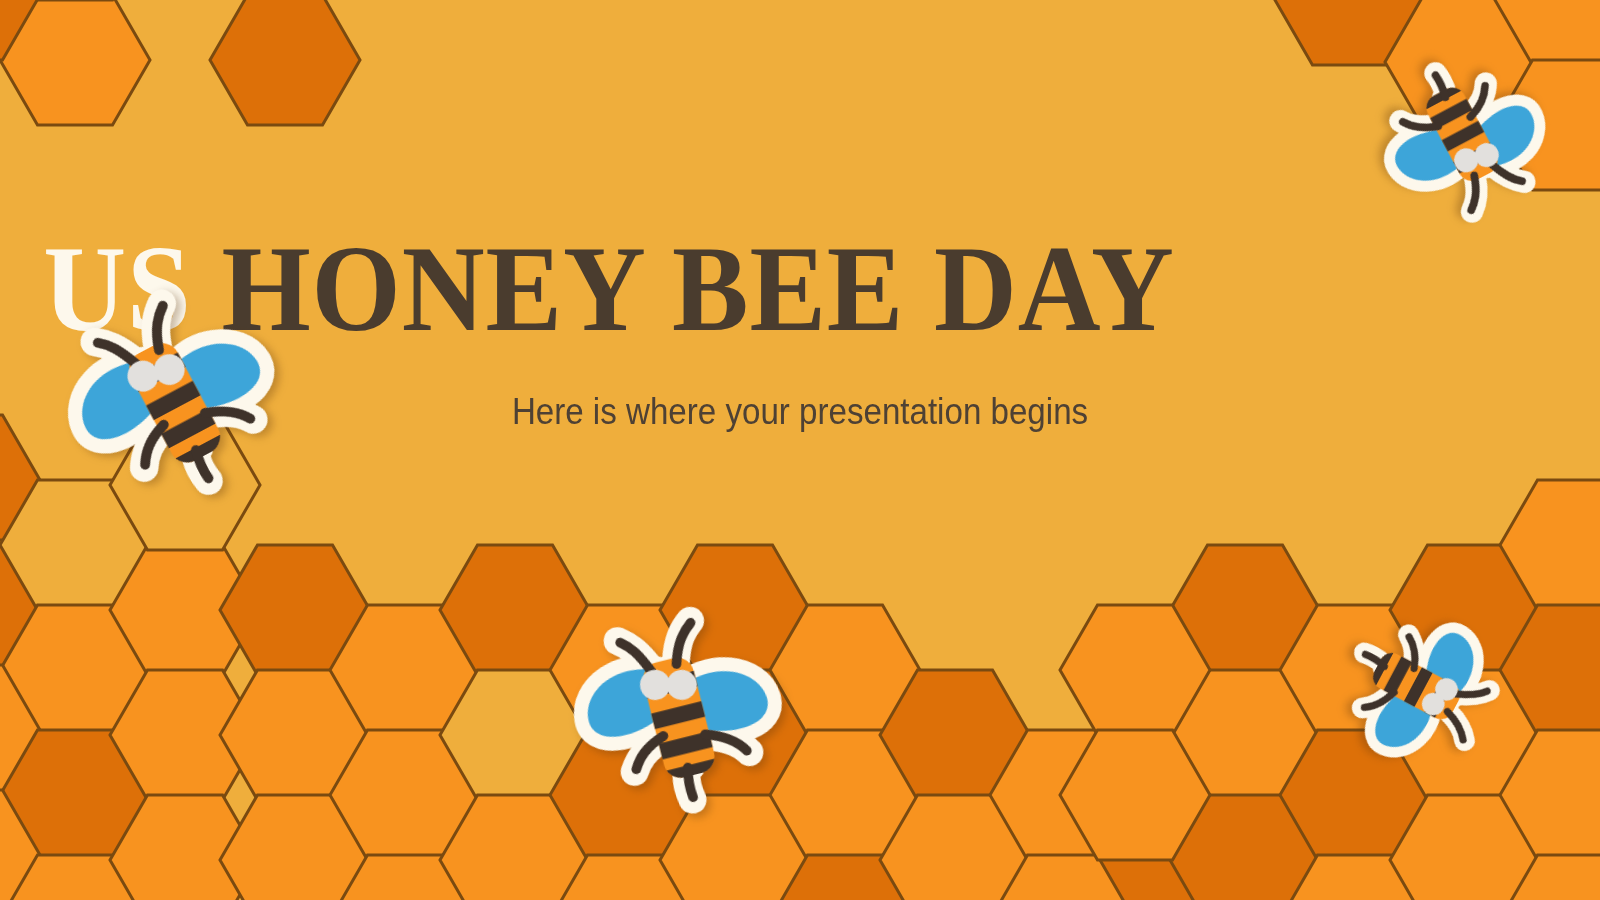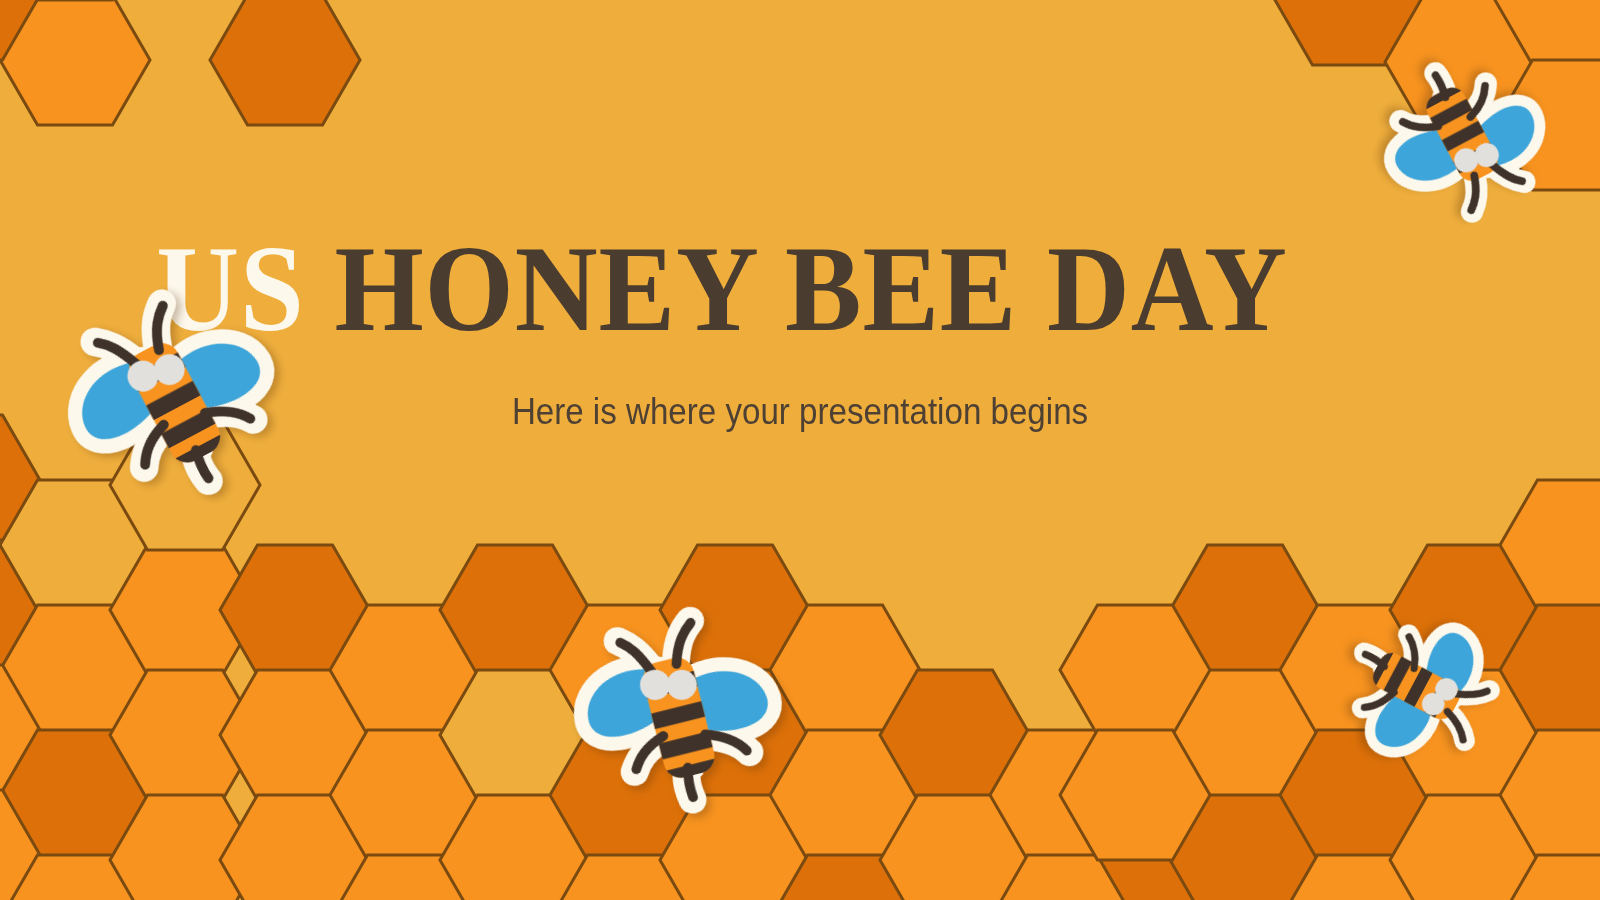--- a/index.html
+++ b/index.html
@@ -21,21 +21,21 @@
     position:absolute; left:0; top:0; width:1600px; height:900px;
   }
   #honeycomb-layer { z-index:1; }
   #bee-layer { z-index:3; }
   #text-layer { z-index:2; }
 
   .title-block {
     position:absolute;
     left:0; top:228px;
     width:1444px;
-    text-align:center;
+    text-align:left;
   }
   .title {
     font-family: "Liberation Serif", serif;
     font-weight: 700;
     font-size: 122px;
     line-height: 1.0;
     letter-spacing: 1px;
     color: #4A3C2E;
     transform: scaleX(0.94);
     transform-origin: center center;

